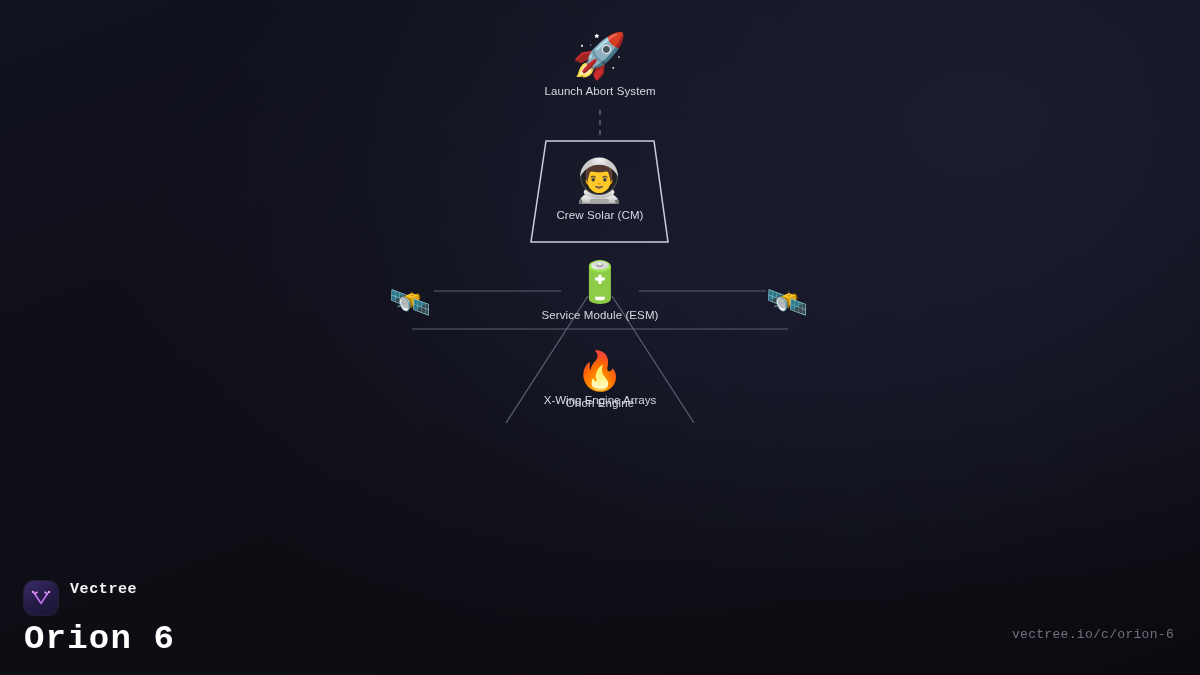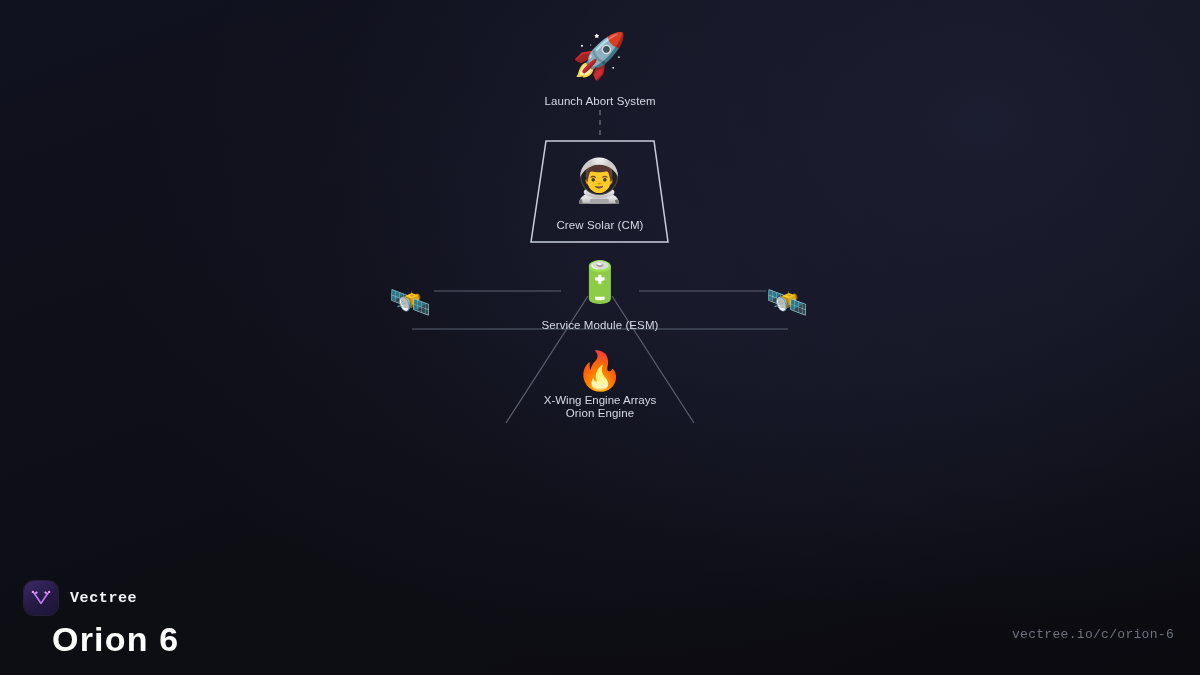--- a/index.html
+++ b/index.html
@@ -42,21 +42,21 @@
     transform: translateX(-50%);
     width: 260px;
   }
   .node .emoji {
     font-family: "DejaVu Sans", sans-serif;
     line-height: 1;
     display: block;
     user-select: none;
   }
   .node .label {
-    margin-top: 17px;
+    margin-top: 7px;
     font-size: 11.5px;
     color: #d6dae4;
     letter-spacing: 0.1px;
     white-space: nowrap;
     font-family: "Liberation Sans", sans-serif;
   }
 
   #node-las       { left: 600px; top: 34px; }
   #node-las .emoji { font-size: 44px; }
 
@@ -95,21 +95,21 @@
   #sat-right { left: 788px; top: 302px; }
 
   
   #brand {
     position: absolute;
     left: 24px;
     bottom: 19px;
   }
   #brand-row {
     display: flex;
-    align-items: center;
+    align-items: flex-start;
     gap: 12px;
     margin-bottom: 7px;
   }
   #logo-mark {
     width: 34px;
     height: 34px;
     border-radius: 10px;
     background: linear-gradient(150deg, #3a2b66 0%, #241a44 55%, #1d1636 100%);
     display: flex;
     align-items: center;
@@ -117,27 +117,26 @@
     box-shadow: 0 0 0 1px rgba(150,110,230,0.18);
   }
   #brand-name {
     font-family: "Liberation Mono", monospace;
     font-size: 15px;
     font-weight: bold;
     color: #f2f3f7;
     letter-spacing: 0.6px;
   }
   #deck-title {
-    font-family: Liberation Sans, sans-serif;
+    font-family: Liberation Mono, monospace;
     font-size: 34px;
     font-weight: bold;
     color: #ffffff;
     letter-spacing: 1.2px;
     line-height: 1;
-    margin-left: 28px;
   }
   #deck-url {
     position: absolute;
     right: 26px;
     bottom: 33px;
     font-family: Liberation Mono, monospace;
     font-size: 13px;
     color: #6e727f;
     letter-spacing: 0.3px;
   }

